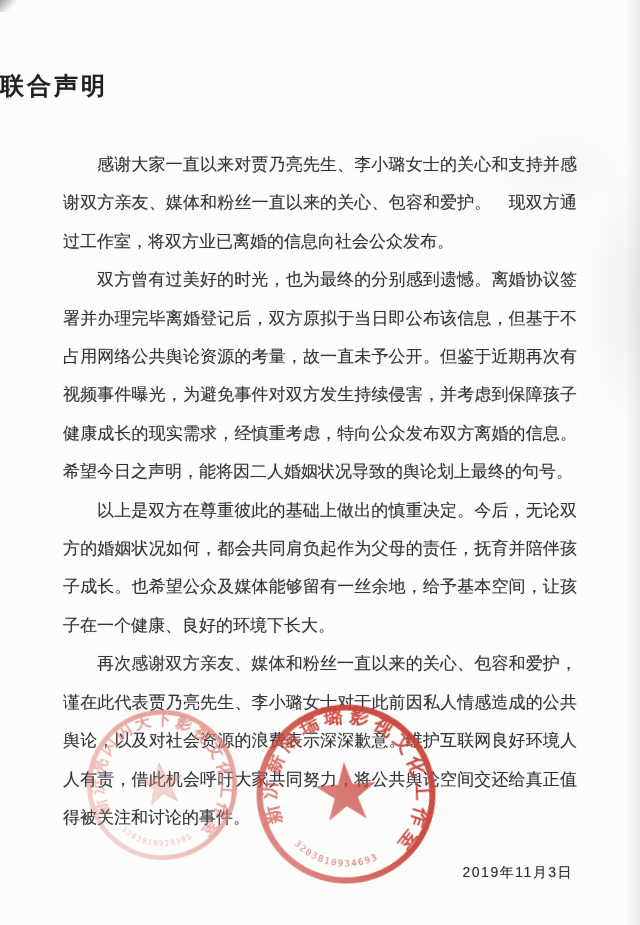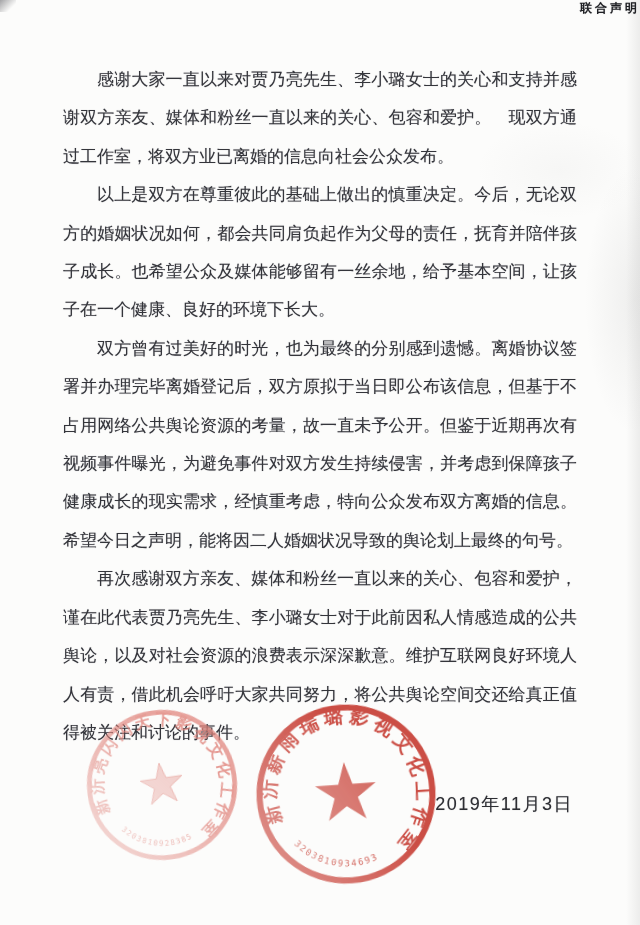--- a/index.html
+++ b/index.html
@@ -18,42 +18,42 @@
       radial-gradient(ellipse 120px 70px at 560px 170px, rgba(140,140,140,0.05), rgba(140,140,140,0) 70%),
       #fcfcfb;
     overflow: hidden;
   }
   .corner-artifact {
     position: absolute; top: 0; left: 0;
     width: 16px; height: 12px;
     background: linear-gradient(135deg, rgba(90,90,95,0.55), rgba(90,90,95,0) 70%);
   }
   .title {
-    margin: 0; 
-    text-align: right;
-    font-size: 12px; font-weight: bold;
+    margin: 0; padding-top: 70px;
+    text-align: left;
+    font-size: 24px; font-weight: bold;
     letter-spacing: 3px;
     color: #1f2024;
     text-shadow: 0 0 1px rgba(40,40,50,0.35);
   }
   .content {
     margin-top: 44px;
     padding: 0 63px;
     font-size: 17px;
     line-height: 2.26;
     color: #34353b;
     text-align: justify;
     text-shadow: 0 0 1px rgba(60,60,72,0.38);
   }
   .content p { margin: 0; text-indent: 2em; }
   .date-line {
     padding-right: 67px;
-    margin-top: 40px;
+    margin-top: 27px;
     text-align: right;
-    font-size: 18px;
+    font-size: 14px;
     letter-spacing: 1.5px;
     color: #2d2e33;
     text-shadow: 0 0 1px rgba(60,60,72,0.38);
     position: relative; z-index: 2;
   }
   .stamp { position: absolute; z-index: 3; }
   .stamp svg { width: 100%; height: 100%; filter: blur(0.35px); }
   .stamp-left {
     left: 83px; top: 706px; width: 158px; height: 158px;
     transform: rotate(-8deg);
@@ -91,22 +91,22 @@
 <body>
 
 <div class="paper">
 
   <div class="corner-artifact"></div>
 
   <h1 class="title">联合声明</h1>
 
   <div class="content">
     <p>感谢大家一直以来对贾乃亮先生、李小璐女士的关心和支持并感谢双方亲友、媒体和粉丝一直以来的关心、包容和爱护。　现双方通过工作室，将双方业已离婚的信息向社会公众发布。</p>
+    <p>双方曾有过美好的时光，也为最终的分别感到遗憾。离婚协议签署并办理完毕离婚登记后，双方原拟于当日即公布该信息，但基于不占用网络公共舆论资源的考量，故一直未予公开。但鉴于近期再次有视频事件曝光，为避免事件对双方发生持续侵害，并考虑到保障孩子健康成长的现实需求，经慎重考虑，特向公众发布双方离婚的信息。希望今日之声明，能将因二人婚姻状况导致的舆论划上最终的句号。</p>
     <p>以上是双方在尊重彼此的基础上做出的慎重决定。今后，无论双方的婚姻状况如何，都会共同肩负起作为父母的责任，抚育并陪伴孩子成长。也希望公众及媒体能够留有一丝余地，给予基本空间，让孩子在一个健康、良好的环境下长大。</p>
-    <p>双方曾有过美好的时光，也为最终的分别感到遗憾。离婚协议签署并办理完毕离婚登记后，双方原拟于当日即公布该信息，但基于不占用网络公共舆论资源的考量，故一直未予公开。但鉴于近期再次有视频事件曝光，为避免事件对双方发生持续侵害，并考虑到保障孩子健康成长的现实需求，经慎重考虑，特向公众发布双方离婚的信息。希望今日之声明，能将因二人婚姻状况导致的舆论划上最终的句号。</p>
     <p>再次感谢双方亲友、媒体和粉丝一直以来的关心、包容和爱护，谨在此代表贾乃亮先生、李小璐女士对于此前因私人情感造成的公共舆论，以及对社会资源的浪费表示深深歉意。维护互联网良好环境人人有责，借此机会呼吁大家共同努力，将公共舆论空间交还给真正值得被关注和讨论的事件。</p>
   </div>
 
   <div class="date-line">2019年11月3日</div>
 
   <div class="stamp stamp-left">
     <svg viewBox="-100 -100 200 200" color="#e0837b">
       <defs>
         <path id="tpL" d="M -69.5 25.3 A 74 74 0 1 1 69.5 -25.3 A 74 74 0 1 1 -69.5 25.3"></path>
         <path id="npL" d="M -59 49.5 A 77 77 0 0 0 59 49.5"></path>

